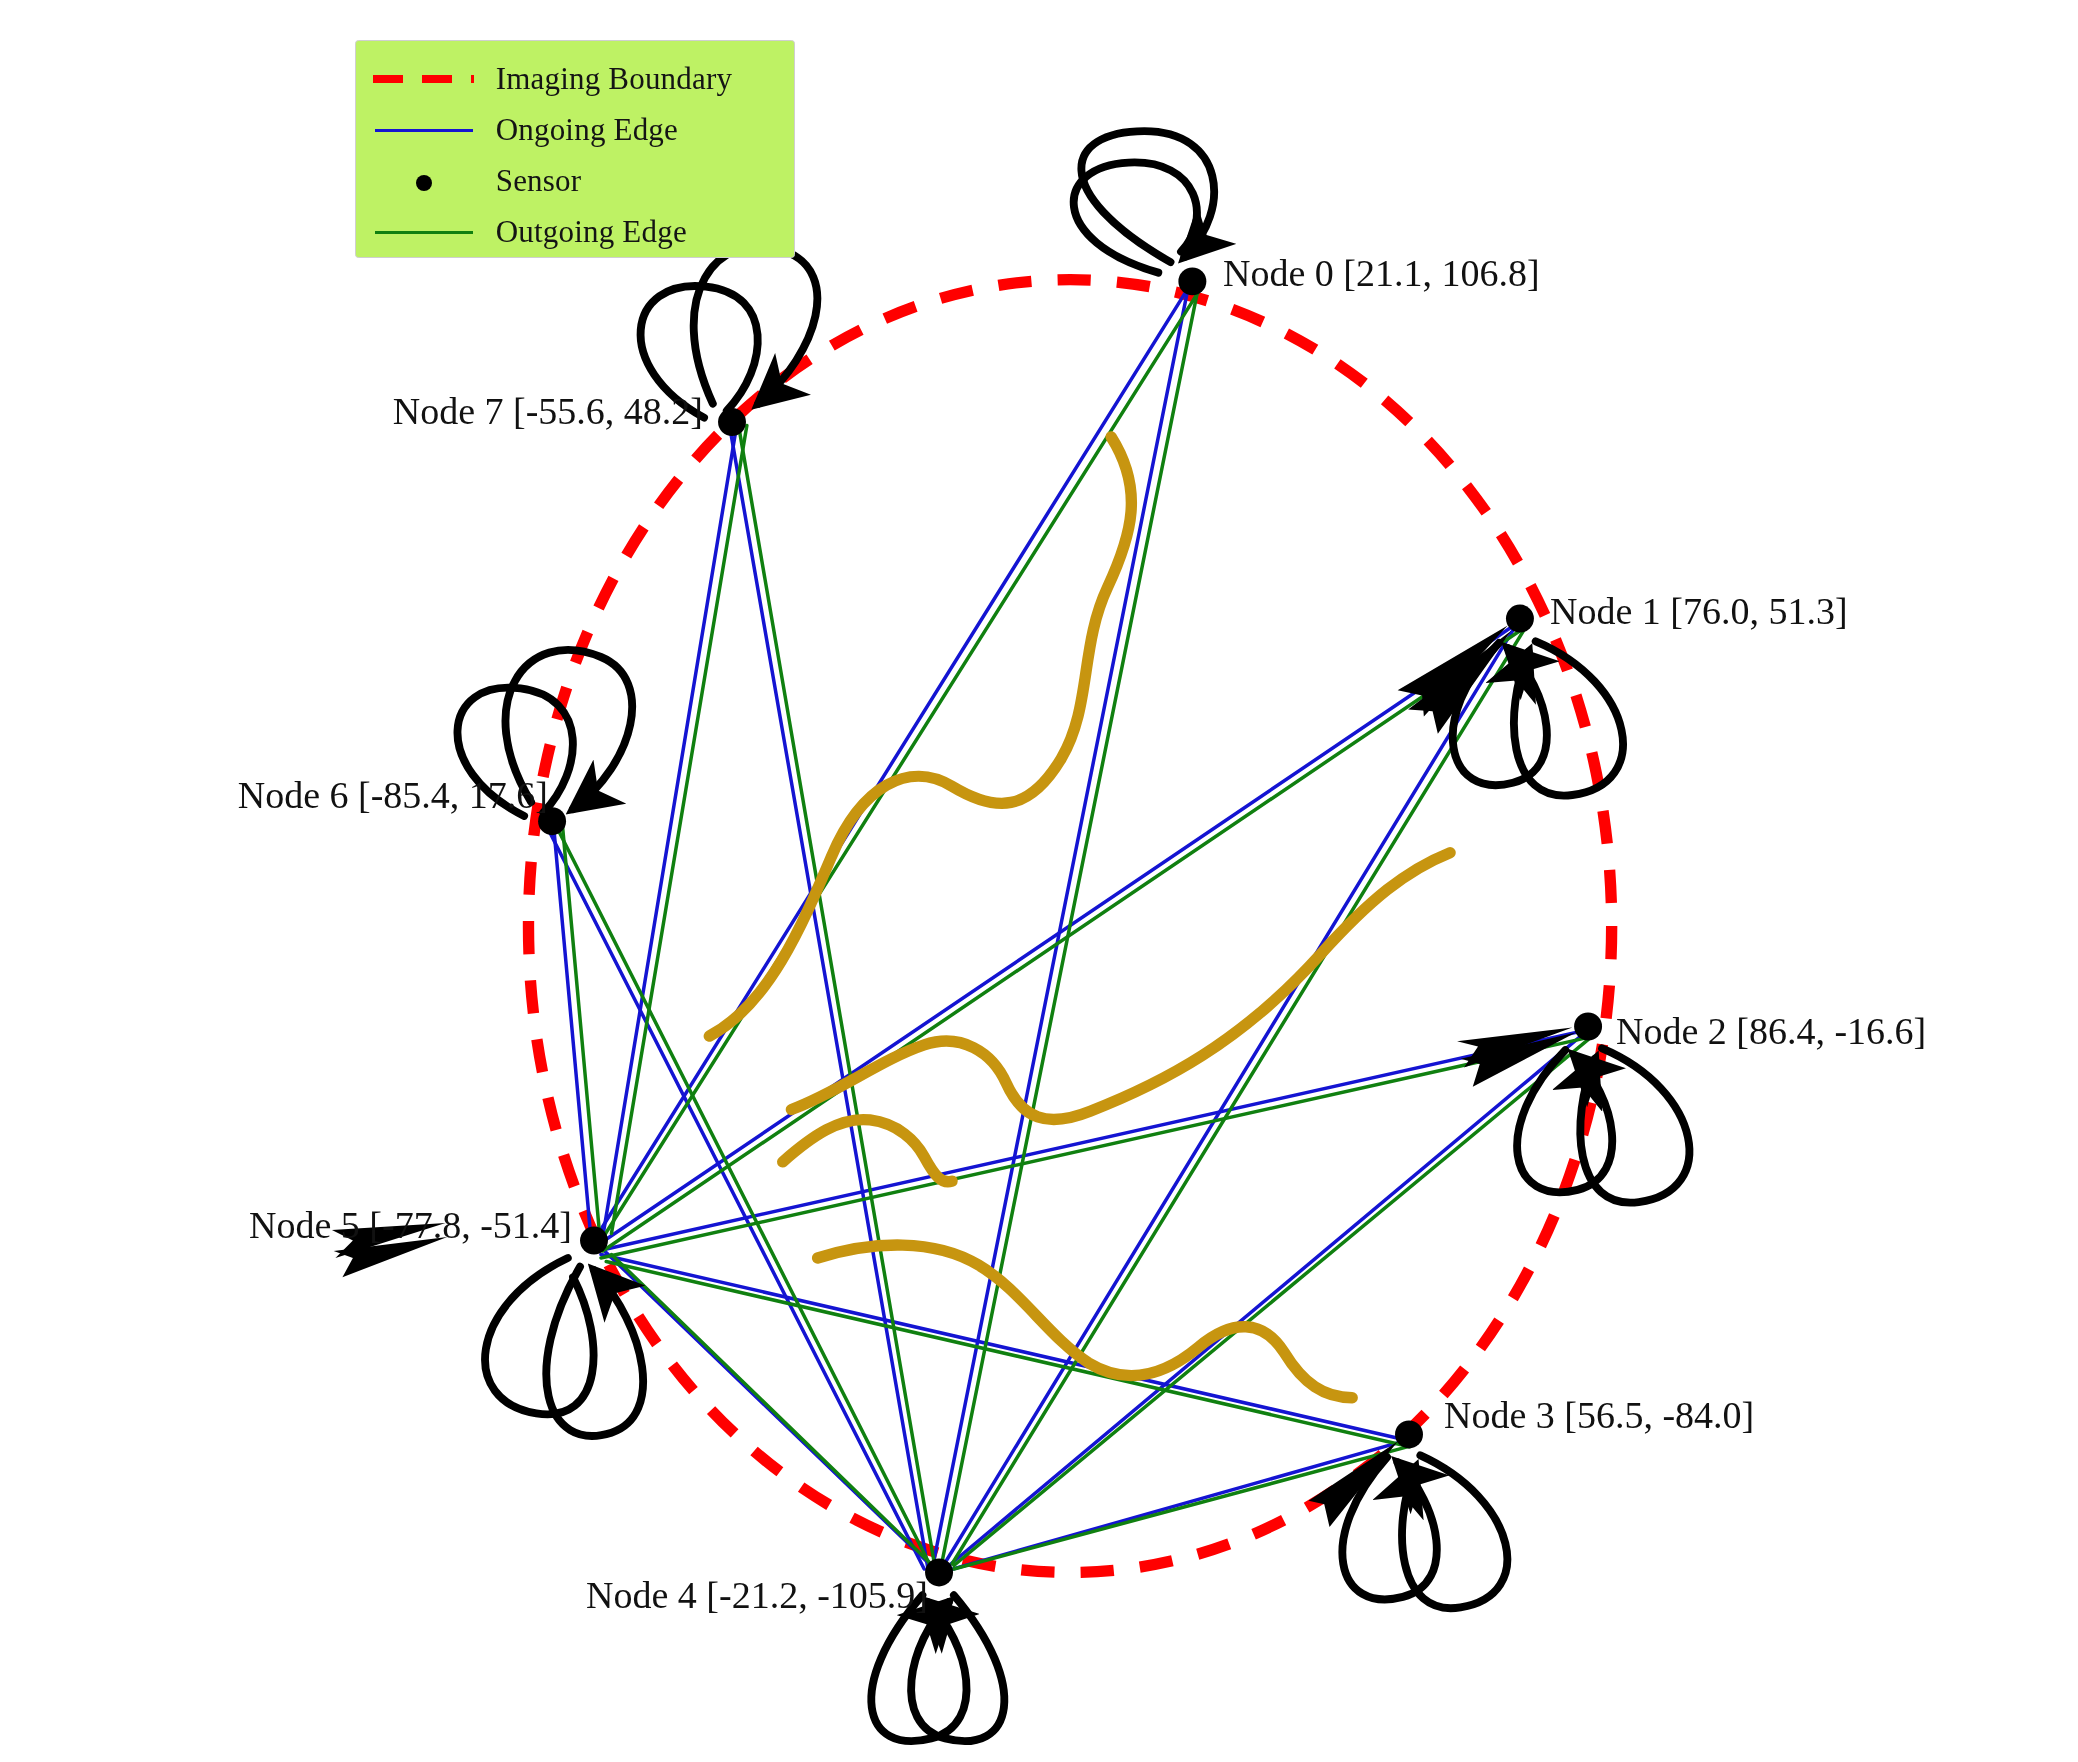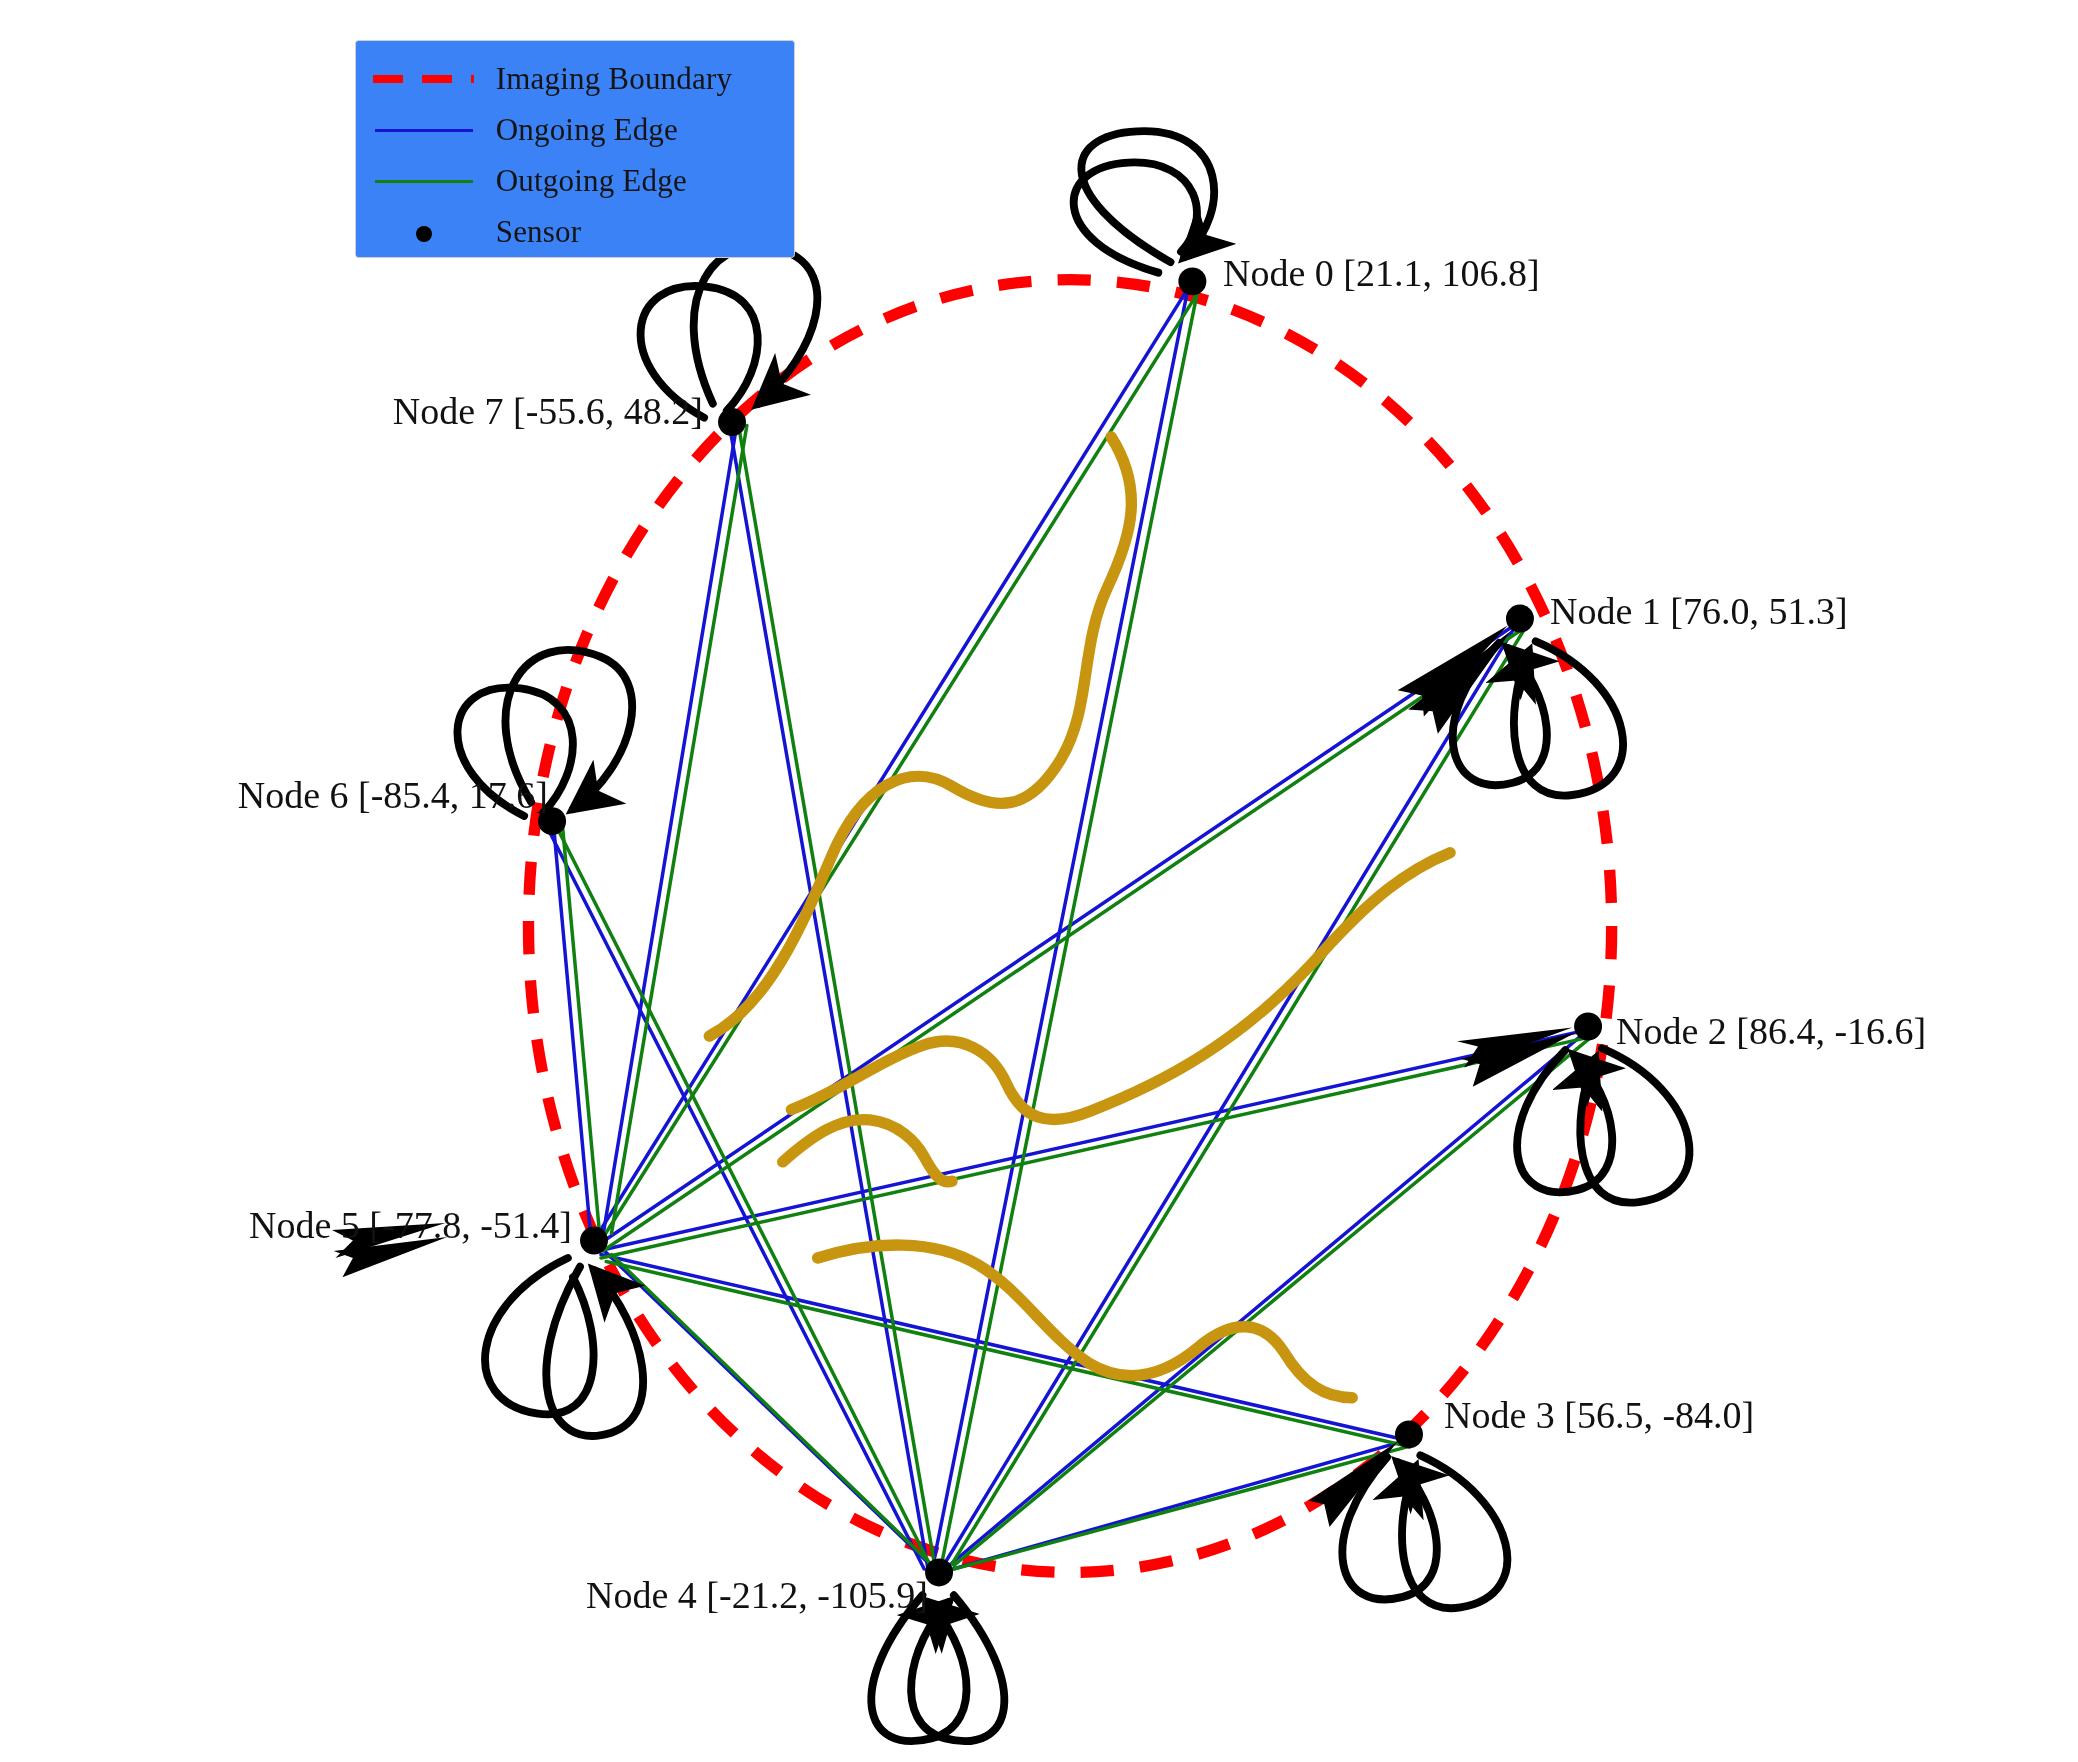--- a/index.html
+++ b/index.html
@@ -25,21 +25,21 @@
     left: 0; top: 0;
     width: 2079px;
     height: 1763px;
   }
   .legend-box {
     position: absolute;
     left: 355px;
     top: 40px;
     width: 440px;
     height: 218px;
-    background: #3b82f6;
+    background: #bef264;
     border: 1.7px solid #cfcfcf;
     border-radius: 3.5px;
     box-sizing: border-box;
     padding: 12.2px 14px 8.7px 15.7px;
     z-index: 30;
   }
   .legend-row {
     display: flex;
     align-items: center;
     height: 51px;
@@ -274,29 +274,29 @@
       <span class="legend-label">Imaging Boundary</span>
     </div>
     <div class="legend-row">
       <span class="legend-swatch">
         <span class="sw-solid-blue"></span>
       </span>
       <span class="legend-label">Ongoing Edge</span>
     </div>
     <div class="legend-row">
       <span class="legend-swatch">
+        <span class="sw-dot"></span>
+      </span>
+      <span class="legend-label">Sensor</span>
+    </div>
+    <div class="legend-row">
+      <span class="legend-swatch">
         <span class="sw-solid-green"></span>
       </span>
       <span class="legend-label">Outgoing Edge</span>
-    </div>
-    <div class="legend-row">
-      <span class="legend-swatch">
-        <span class="sw-dot"></span>
-      </span>
-      <span class="legend-label">Sensor</span>
     </div>
   </div>
 
   <div class="node-label right" style="left:1223px; top:273px;">Node 0 [21.1, 106.8]</div>
   <div class="node-label right" style="left:1550px; top:611px;">Node 1 [76.0, 51.3]</div>
   <div class="node-label right" style="left:1616px; top:1031px;">Node 2 [86.4, -16.6]</div>
   <div class="node-label right" style="left:1444px; top:1415px;">Node 3 [56.5, -84.0]</div>
   <div class="node-label left" style="left:928px; top:1555px;margin-top:40px;">Node 4 [-21.2, -105.9]</div>
   <div class="node-label left" style="left:572px; top:1225px;text-align:right;">Node 5 [-77.8, -51.4]</div>
   <div class="node-label left" style="left:524px; top:795px;margin-left:24px;">Node 6 [-85.4, 17.6]</div>

